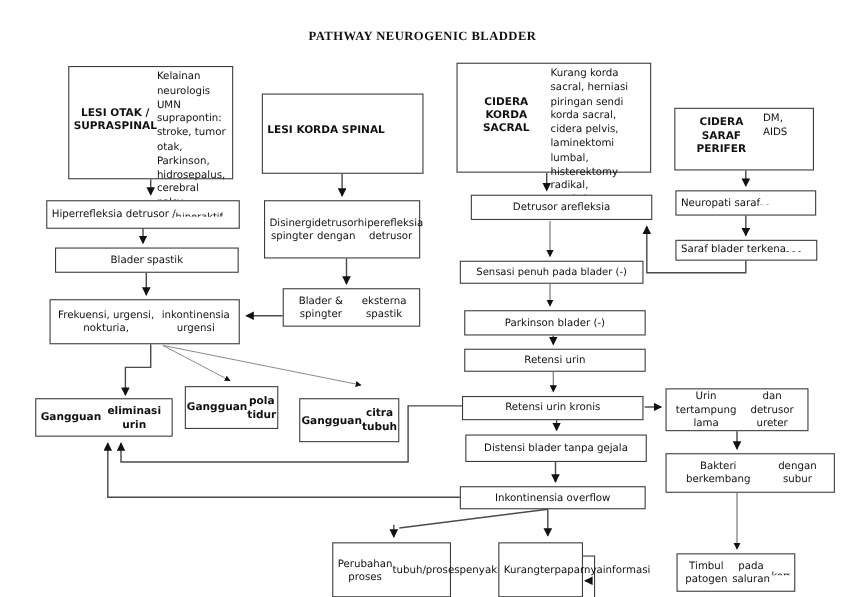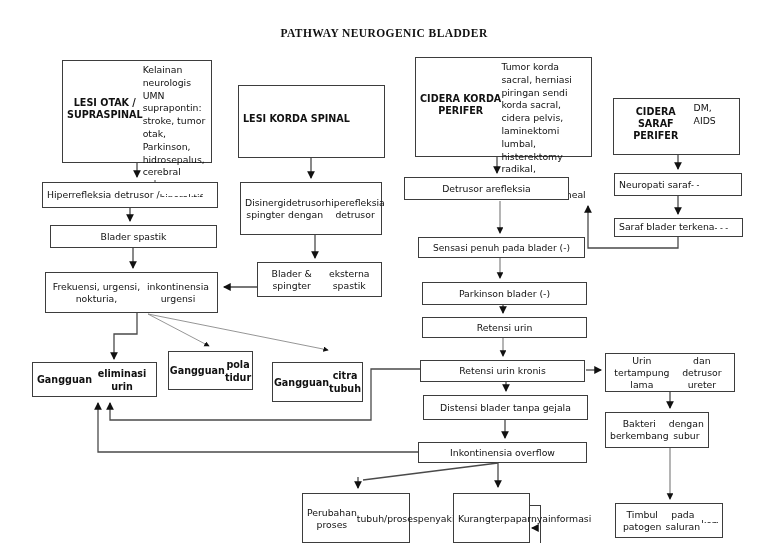--- a/index.html
+++ b/index.html
@@ -86,31 +86,31 @@
     <div class="lbl">hiperefleksia detrusor</div>
     <div class="clip">(DSD-DH)</div>
   </div>
 
   <div class="box vcenter" style="left:257px;top:262px;width:125px;height:35px;">
     <div class="lbl">Blader &amp; spingter</div>
     <div class="lbl">eksterna spastik</div>
   </div>
 
   <div class="box" style="left:415px;top:57px;width:177px;height:100px;">
-    <div class="btitle">CIDERA KORDA PERIFER</div>
+    <div class="btitle">CIDERA KORDA SACRAL</div>
     <div class="body">
-      <div>Tumor korda sacral, herniasi</div>
+      <div>Kurang korda sacral, herniasi</div>
       <div>piringan sendi korda sacral,</div>
       <div>cidera pelvis, laminektomi</div>
       <div>lumbal, histerektomy radikal,</div>
       <div>reseksi abdominoperineal</div>
     </div>
   </div>
 
-  <div class="box vcenter" style="left:404px;top:177px;width:165px;height:23px;">
+  <div class="box vcenter" style="left:428px;top:177px;width:165px;height:23px;">
     <div class="lbl">Detrusor arefleksia</div>
   </div>
 
   <div class="box vcenter" style="left:418px;top:237px;width:167px;height:21px;font-size:9.1px;">
     <div class="lbl">Sensasi penuh pada blader (-)</div>
   </div>
 
   <div class="box vcenter" style="left:422px;top:282px;width:165px;height:23px;">
     <div class="lbl">Parkinson blader (-)</div>
   </div>
@@ -147,21 +147,21 @@
   <div class="box" style="left:614px;top:218px;width:129px;height:19px;padding-top:2px;">
     <div class="lbl">Saraf blader terkena</div>
     <div class="clip tiny">- - -</div>
   </div>
 
   <div class="box vcenter" style="left:605px;top:353px;width:130px;height:39px;">
     <div class="lbl">Urin tertampung lama</div>
     <div class="lbl">dan detrusor ureter</div>
   </div>
 
-  <div class="box vcenter" style="left:605px;top:412px;width:104px;height:36px;">
+  <div class="box vcenter" style="left:605px;top:412px;width:154px;height:36px;">
     <div class="lbl">Bakteri berkembang</div>
     <div class="lbl">dengan subur</div>
   </div>
 
   <div class="box" style="left:615px;top:503px;width:108px;height:35px;padding-top:4px;">
     <div class="lbl">Timbul patogen</div>
     <div class="lbl">pada saluran</div>
     <div class="clip">kemih</div>
   </div>
 

